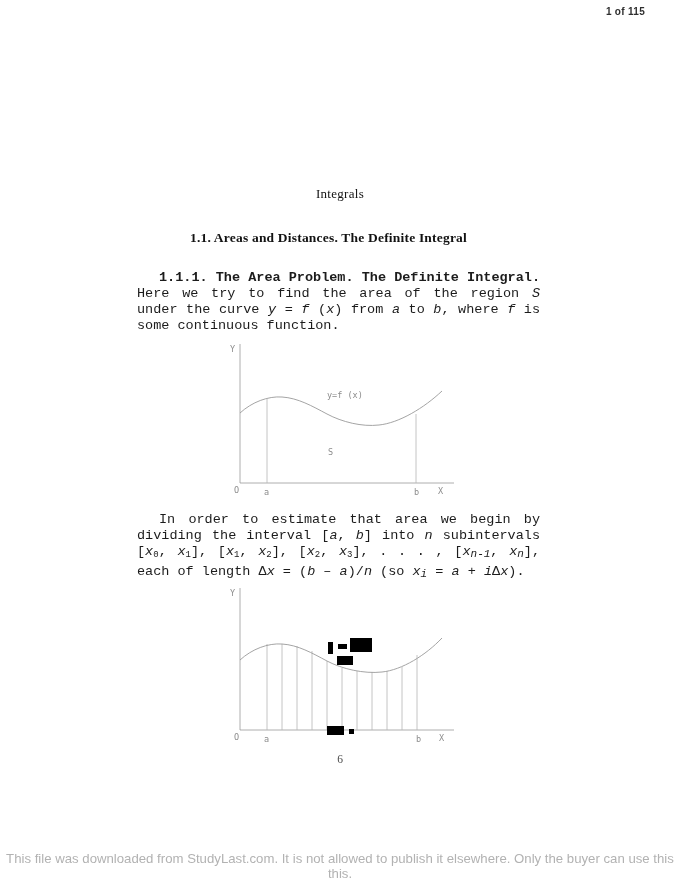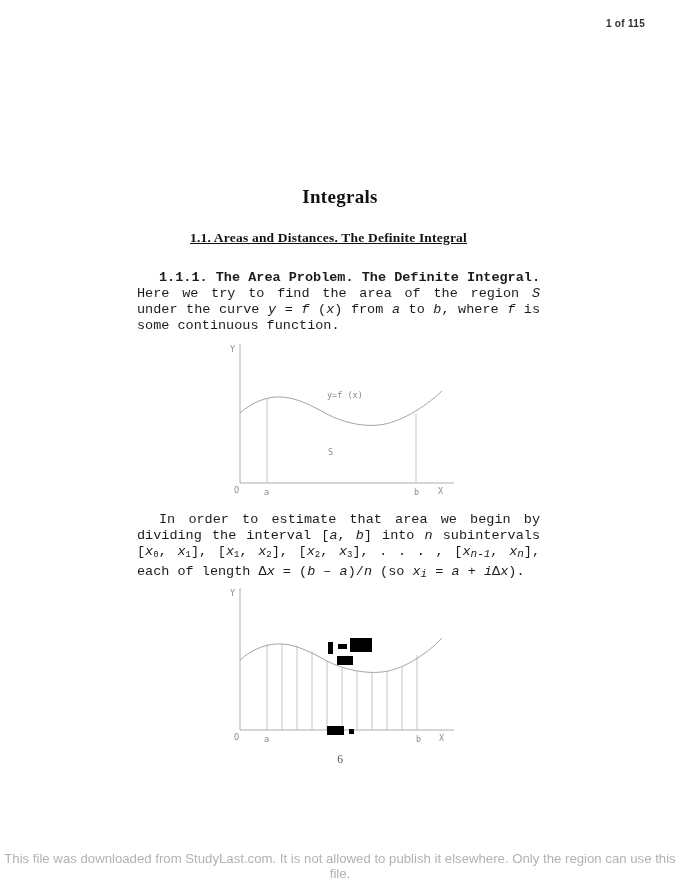--- a/index.html
+++ b/index.html
@@ -1,28 +1,28 @@
 <!DOCTYPE html>
 <html><head>
 <meta charset="utf-8">
 <style>
   html,body{margin:0;padding:0;background:#ffffff;}
   body{width:680px;height:880px;position:relative;overflow:hidden;
        font-family:"Liberation Serif",serif;color:#1c1c1c;}
   .abs{position:absolute;}
 
   
-  .page-indicator{top:18px;right:35px;font-family:"Liberation Sans",sans-serif;
+  .page-indicator{top:6px;right:35px;font-family:"Liberation Sans",sans-serif;
       font-size:10px;font-weight:bold;color:#2f2f2f;letter-spacing:.3px;}
 
   
   .doc-title{top:186px;left:0;width:680px;text-align:center;
-      font-size:19px;font-weight:bold;color:#121212;letter-spacing:.3px;}
+      font-size:13px;font-weight:normal;color:#121212;letter-spacing:.3px;}
   .section-heading{top:230px;left:0;width:657px;text-align:center;
-      font-size:13.5px;font-weight:bold;color:#121212;letter-spacing:.2px;text-decoration:underline;}
+      font-size:13.5px;font-weight:bold;color:#121212;letter-spacing:.2px;}
 
   
   .para{left:137px;width:403px;font-size:13.5px;line-height:15.9px;
       text-align:justify;color:#1c1c1c;font-family:Liberation Mono, monospace;}
   .para{text-indent:22px;}
   .p1{top:270px;}
   .p2{top:512px;}
   .seg-b{font-weight:bold;}
   .seg-i{font-style:italic;}
   .seg-n{font-style:normal;}
@@ -100,13 +100,13 @@
   </g>
   <text x="6" y="13">Y</text>
   <text x="10" y="157">O</text>
   <text x="40" y="159">a</text>
   <text x="192" y="159">b</text>
   <text x="215" y="158">X</text>
 </svg>
 
 <div class="abs page-number">6</div>
 
-<div class="abs footer">This file was downloaded from StudyLast.com. It is not allowed to publish it elsewhere. Only the region can use this file.</div>
+<div class="abs footer">This file was downloaded from StudyLast.com. It is not allowed to publish it elsewhere. Only the buyer can use this this.</div>
 
 </body></html>

